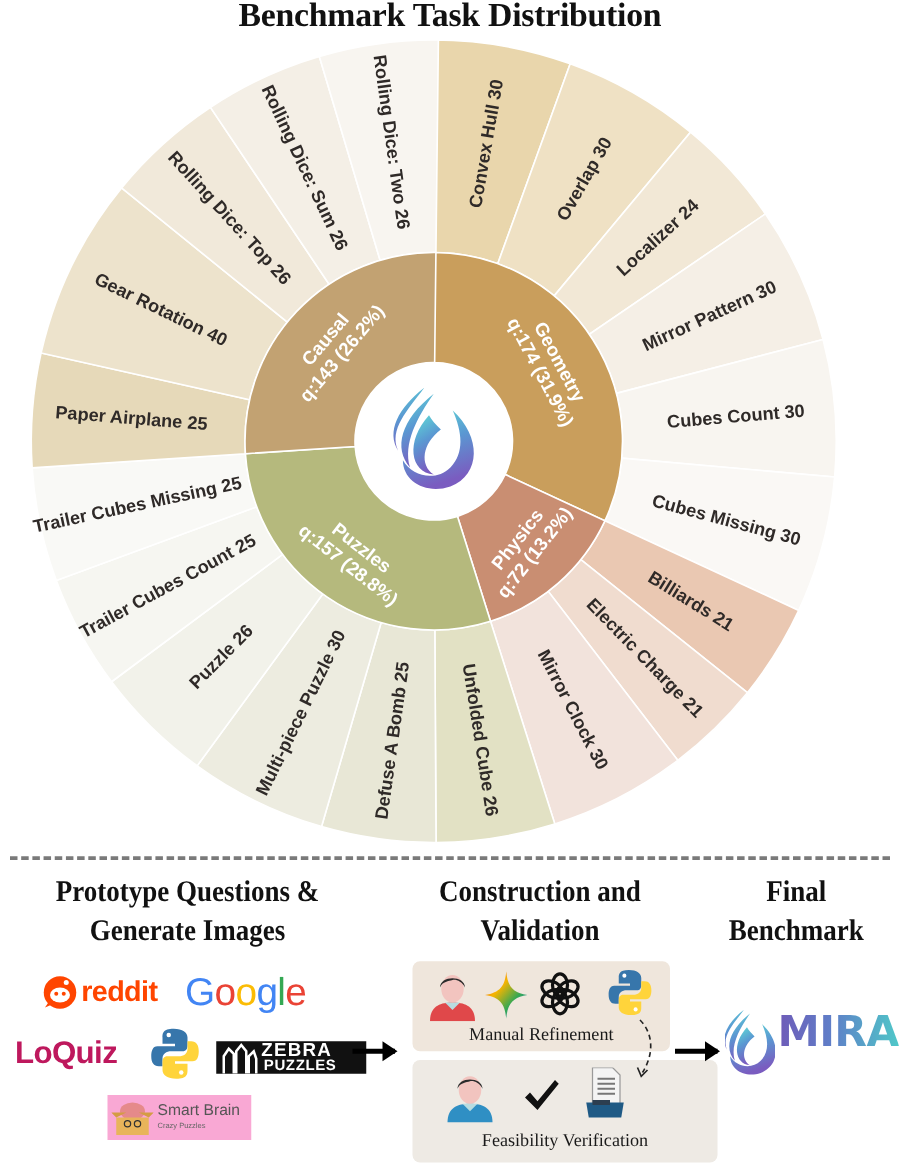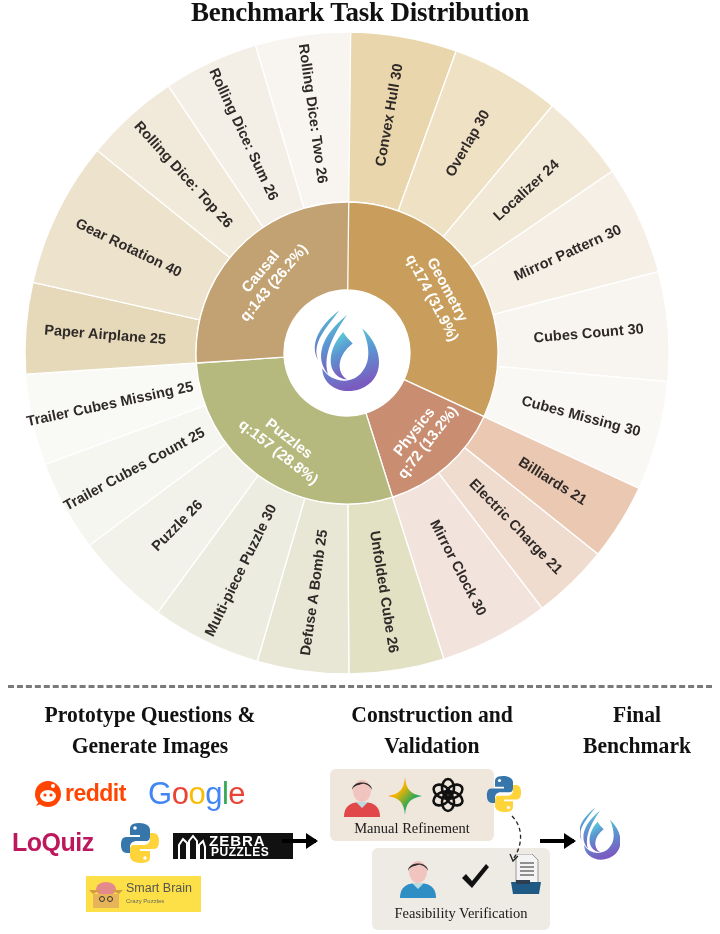--- a/index.html
+++ b/index.html
@@ -23,27 +23,27 @@
   .reddit-text { font-family: "Liberation Sans", sans-serif; font-weight: bold; font-size: 23px; color: #ff4500; letter-spacing: -0.5px; }
   .google-text { font-family: "Liberation Sans", sans-serif; font-size: 31px; letter-spacing: -0.5px; }
   .loquiz-text { font-family: "Liberation Sans", sans-serif; font-weight: bold; font-size: 25px; color: #be185d; letter-spacing: -0.5px; }
   .zebra {
     position: absolute; left: 173px; top: 833px; width: 120px; height: 26px; background: #111;
     color: #fff; font-family: "Liberation Sans", sans-serif; font-weight: bold; overflow: hidden;
   }
   .zebra .z1 { position: absolute; left: 36px; top: -1px; font-size: 15px; letter-spacing: 1px; }
   .zebra .z2 { position: absolute; left: 38px; top: 12px; font-size: 12px; letter-spacing: 0.5px; }
   .smartbrain {
-    position: absolute; left: 86px; top: 876px; width: 115px; height: 36px; background: #fde047; text-align: center;
+    position: absolute; left: 86px; top: 876px; width: 115px; height: 36px; background: #f9a8d4; text-align: center;
   }
   .smartbrain .sb1 { position: absolute; left: 40px; top: 5px; font-size: 12.5px; color: #555; font-family: "Liberation Sans", sans-serif; }
   .smartbrain .sb2 { position: absolute; left: 40px; top: 22px; font-size: 6px; color: #666; font-family: "Liberation Sans", sans-serif; }
   .stage-box { position: absolute; border-radius: 6px; }
-  .box1 { left: 330px; top: 769px; width: 164px; height: 72px; background: #efe6dc; }
-  .box2 { left: 330px; top: 848px; width: 178px; height: 82px; background: #eeeae4; margin-left: 42px; }
+  .box1 { left: 330px; top: 769px; width: 206px; height: 72px; background: #efe6dc; }
+  .box2 { left: 330px; top: 848px; width: 244px; height: 82px; background: #eeeae4; }
   .box-caption {
     position: absolute; width: 100%; text-align: center; font-family: "Liberation Serif", serif;
     font-size: 14.5px; color: #1a1a1a;
   }
   .arrow { position: absolute; height: 4px; background: #000; }
   .arrow::after {
     content: ""; position: absolute; right: -2px; top: -6px; width: 0; height: 0;
     border-left: 12px solid #000; border-top: 8px solid transparent; border-bottom: 8px solid transparent;
   }
   .mira-text {
@@ -267,13 +267,14 @@
         <stop offset="0" stop-color="#5fe0d6"></stop>
           <stop offset="0.5" stop-color="#5a98d2"></stop>
           <stop offset="1" stop-color="#7a5cc0"></stop>
       </linearGradient>
     </defs>
     <path d="M-8,-45 C-30,-28 -40,-8 -30,8 C-38,-10 -22,-26 -8,-45 Z" fill="url(#dropGrad2)"></path>
     <path d="M0,-40 C-28,-18 -34,6 -20,22 C-26,2 -14,-20 0,-40 Z" fill="url(#dropGrad2)"></path>
     <path d="M16,-26 C40,-4 40,28 14,38 C-6,45 -26,34 -26,16 C-18,30 2,34 14,22 C26,10 24,-8 16,-26 Z" fill="url(#dropGrad2)"></path>
     <path d="M-4,-22 C-24,0 -20,26 0,28 C-12,20 -10,2 6,-10 C2,-14 -2,-18 -4,-22 Z" fill="url(#dropGrad2)"></path>
   </svg>
+  <span class="mira-text" style="margin-left:2px;">MIRA</span>
 </div>
 
 </body></html>

